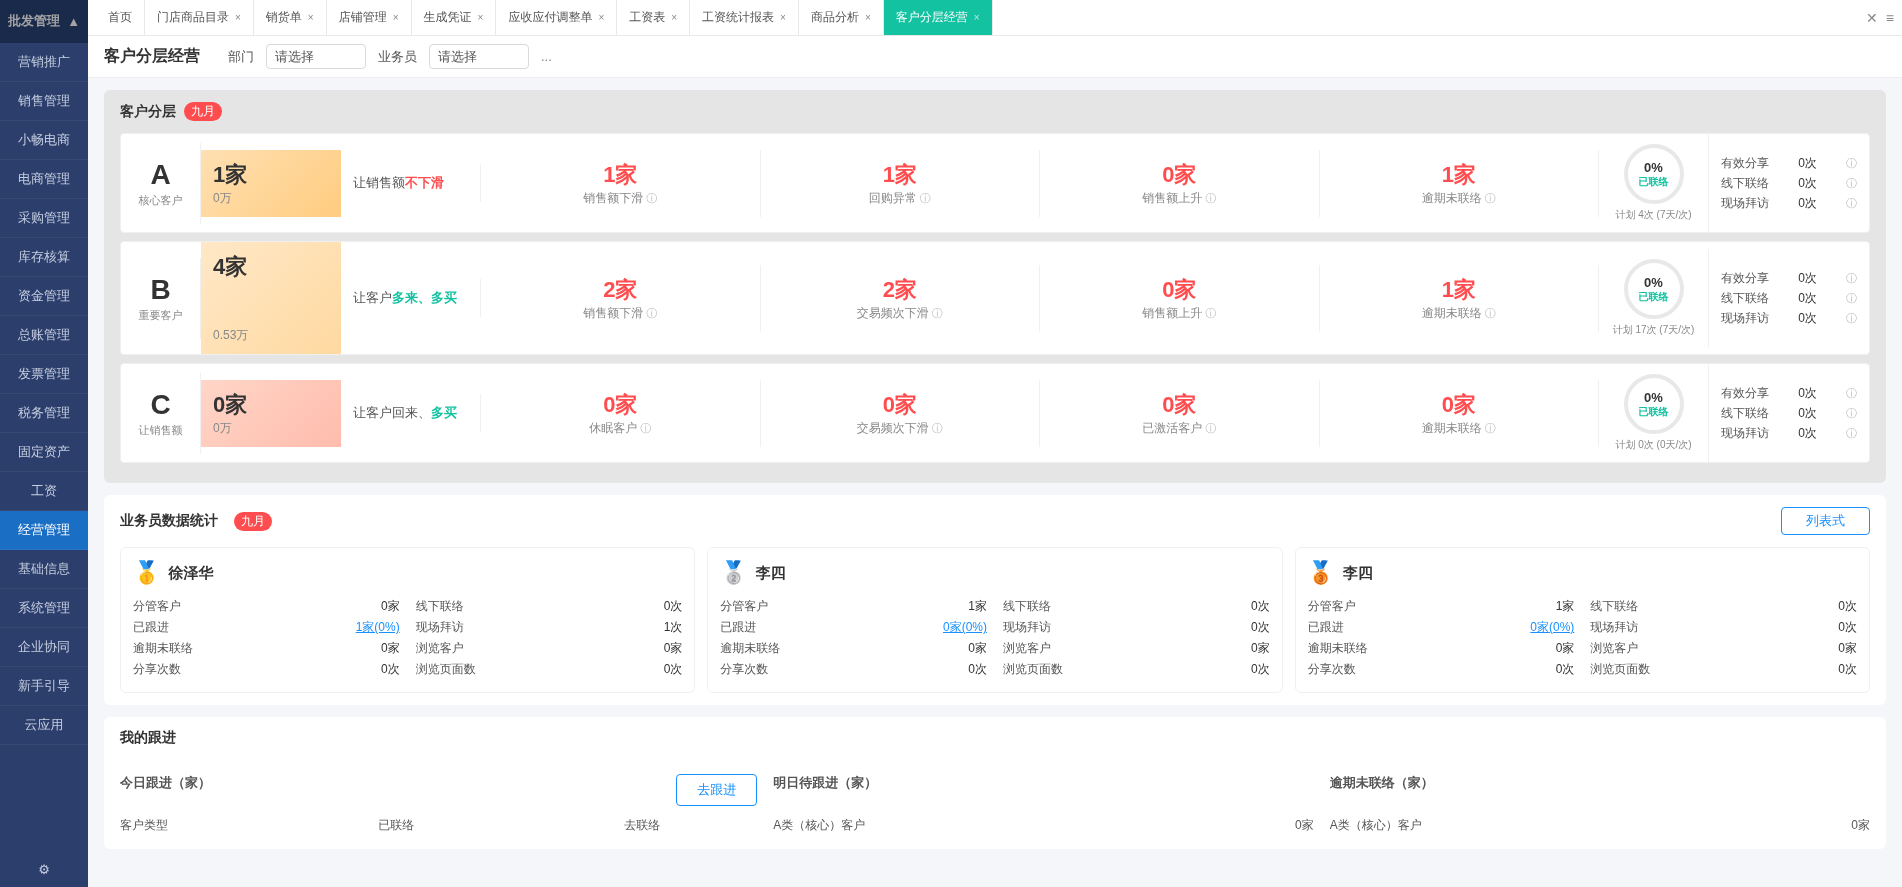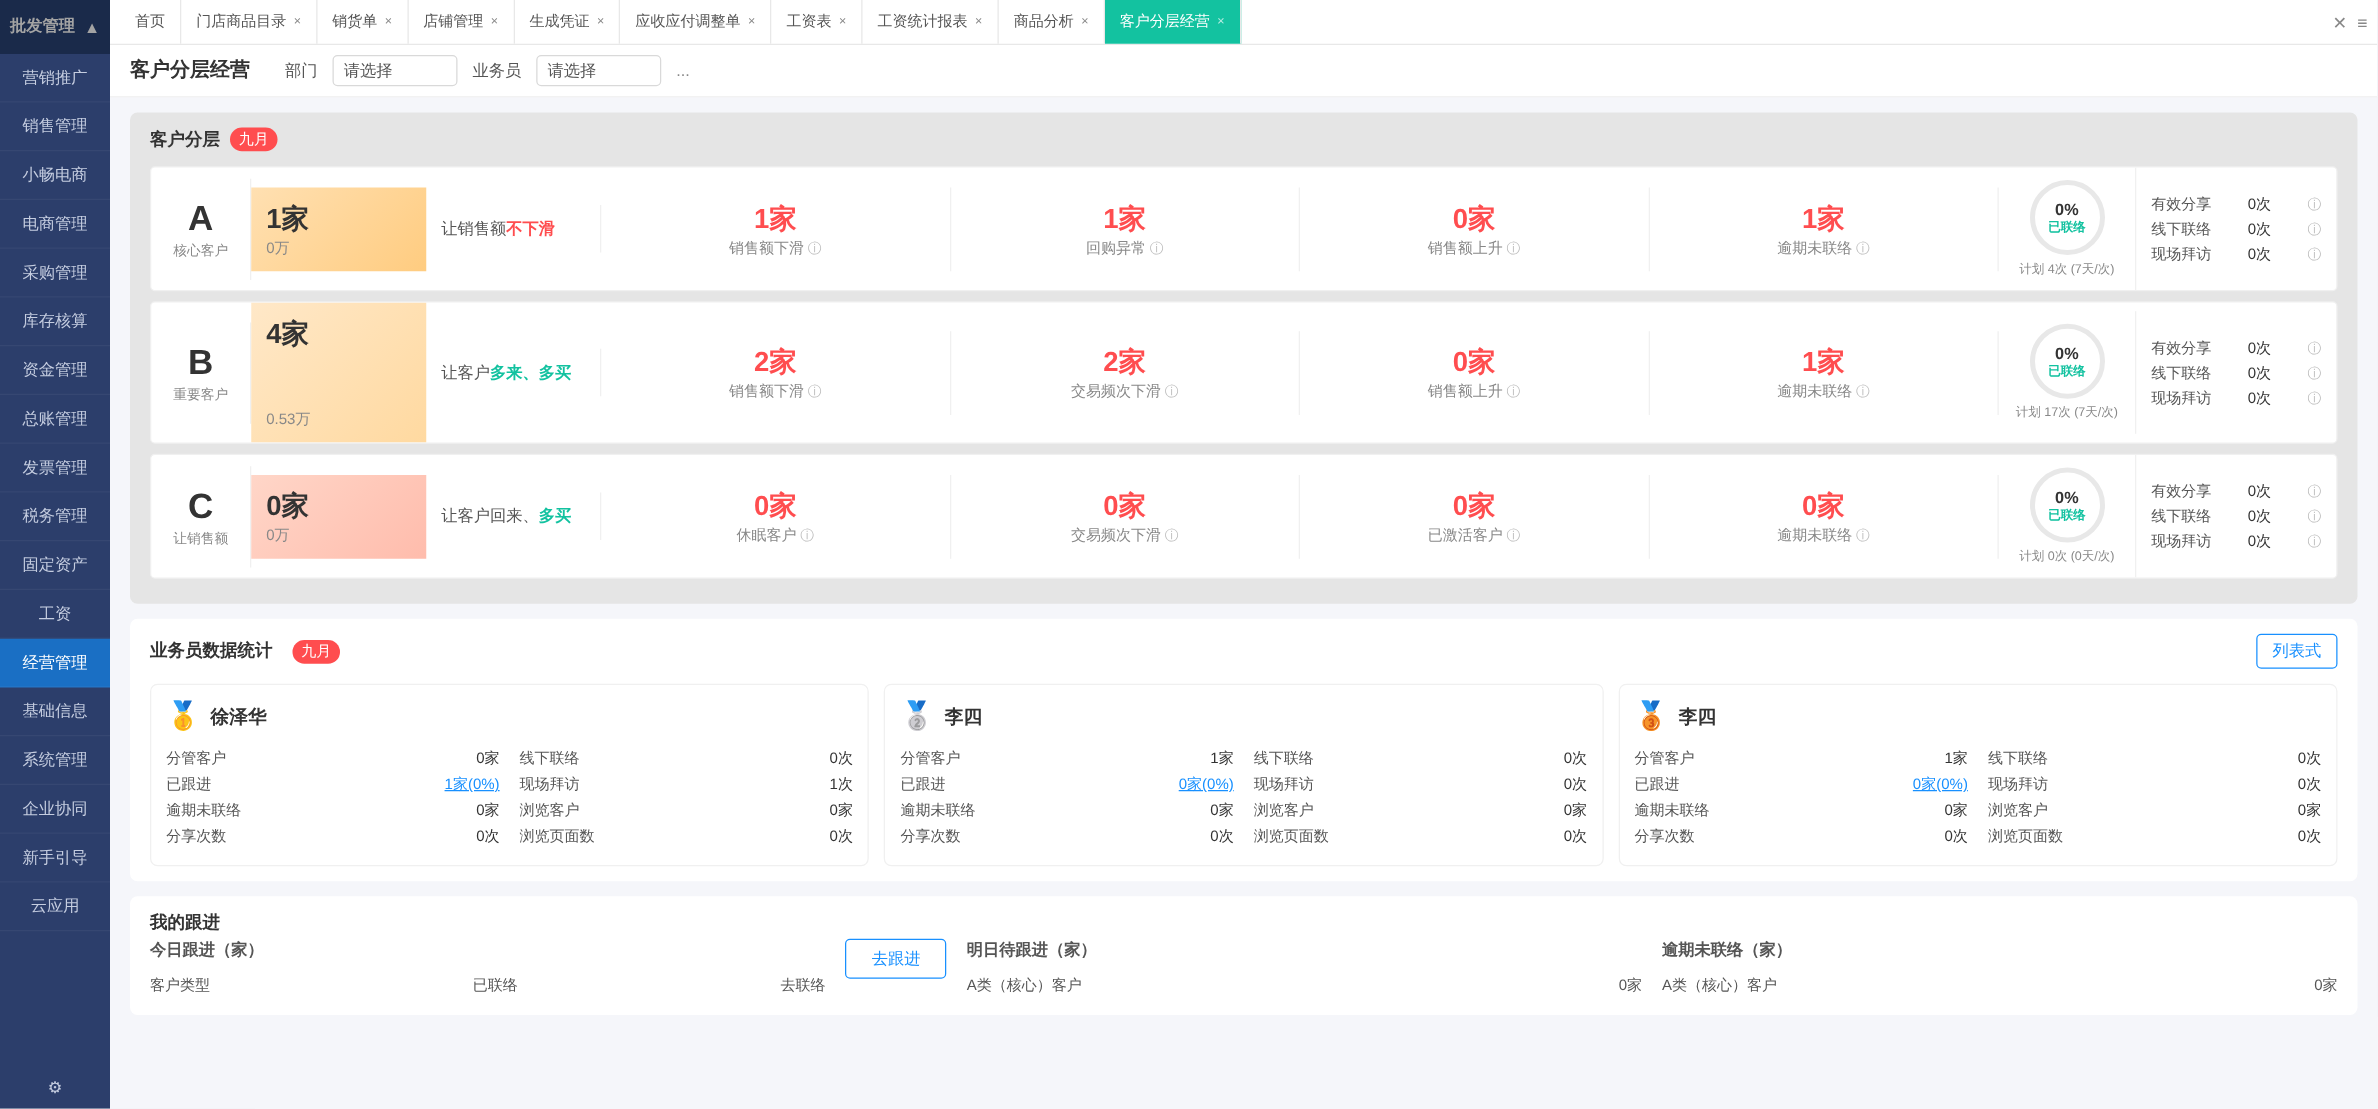--- a/index.html
+++ b/index.html
@@ -273,21 +273,21 @@
       display: flex;
       align-items: center;
       justify-content: space-between;
       margin-bottom: 12px;
     }
     .staff-header-left { display: flex; align-items: center; gap: 8px; }
     .list-btn {
       border: 1px solid #1890ff;
       color: #1890ff;
       background: #fff;
-      padding: 4px 12px;
+      padding: 4px 24px;
       border-radius: 4px;
       cursor: pointer;
       font-size: 13px;
     }
 
     .staff-grid {
       display: grid;
       grid-template-columns: 1fr 1fr 1fr;
       gap: 12px;
     }
@@ -323,32 +323,32 @@
     
     .follow-section {
       background: #fff;
       border-radius: 6px;
       padding: 12px 16px;
     }
     .follow-header {
       font-size: 14px;
       font-weight: bold;
       color: #333;
-      margin-bottom: 4px;
+      margin-bottom: 27px;
     }
     .follow-grid {
       display: grid;
       grid-template-columns: 1fr auto 1fr 1fr;
       gap: 16px;
       align-items: start;
     }
     .follow-col-title {
       font-size: 13px;
       color: #555;
-      margin-bottom: 8px;
+      margin-bottom: 22px;
       font-weight: bold;
     }
     .goto-btn {
       border: 1px solid #1890ff;
       color: #1890ff;
       background: #fff;
       padding: 6px 20px;
       border-radius: 4px;
       cursor: pointer;
       font-size: 13px;

